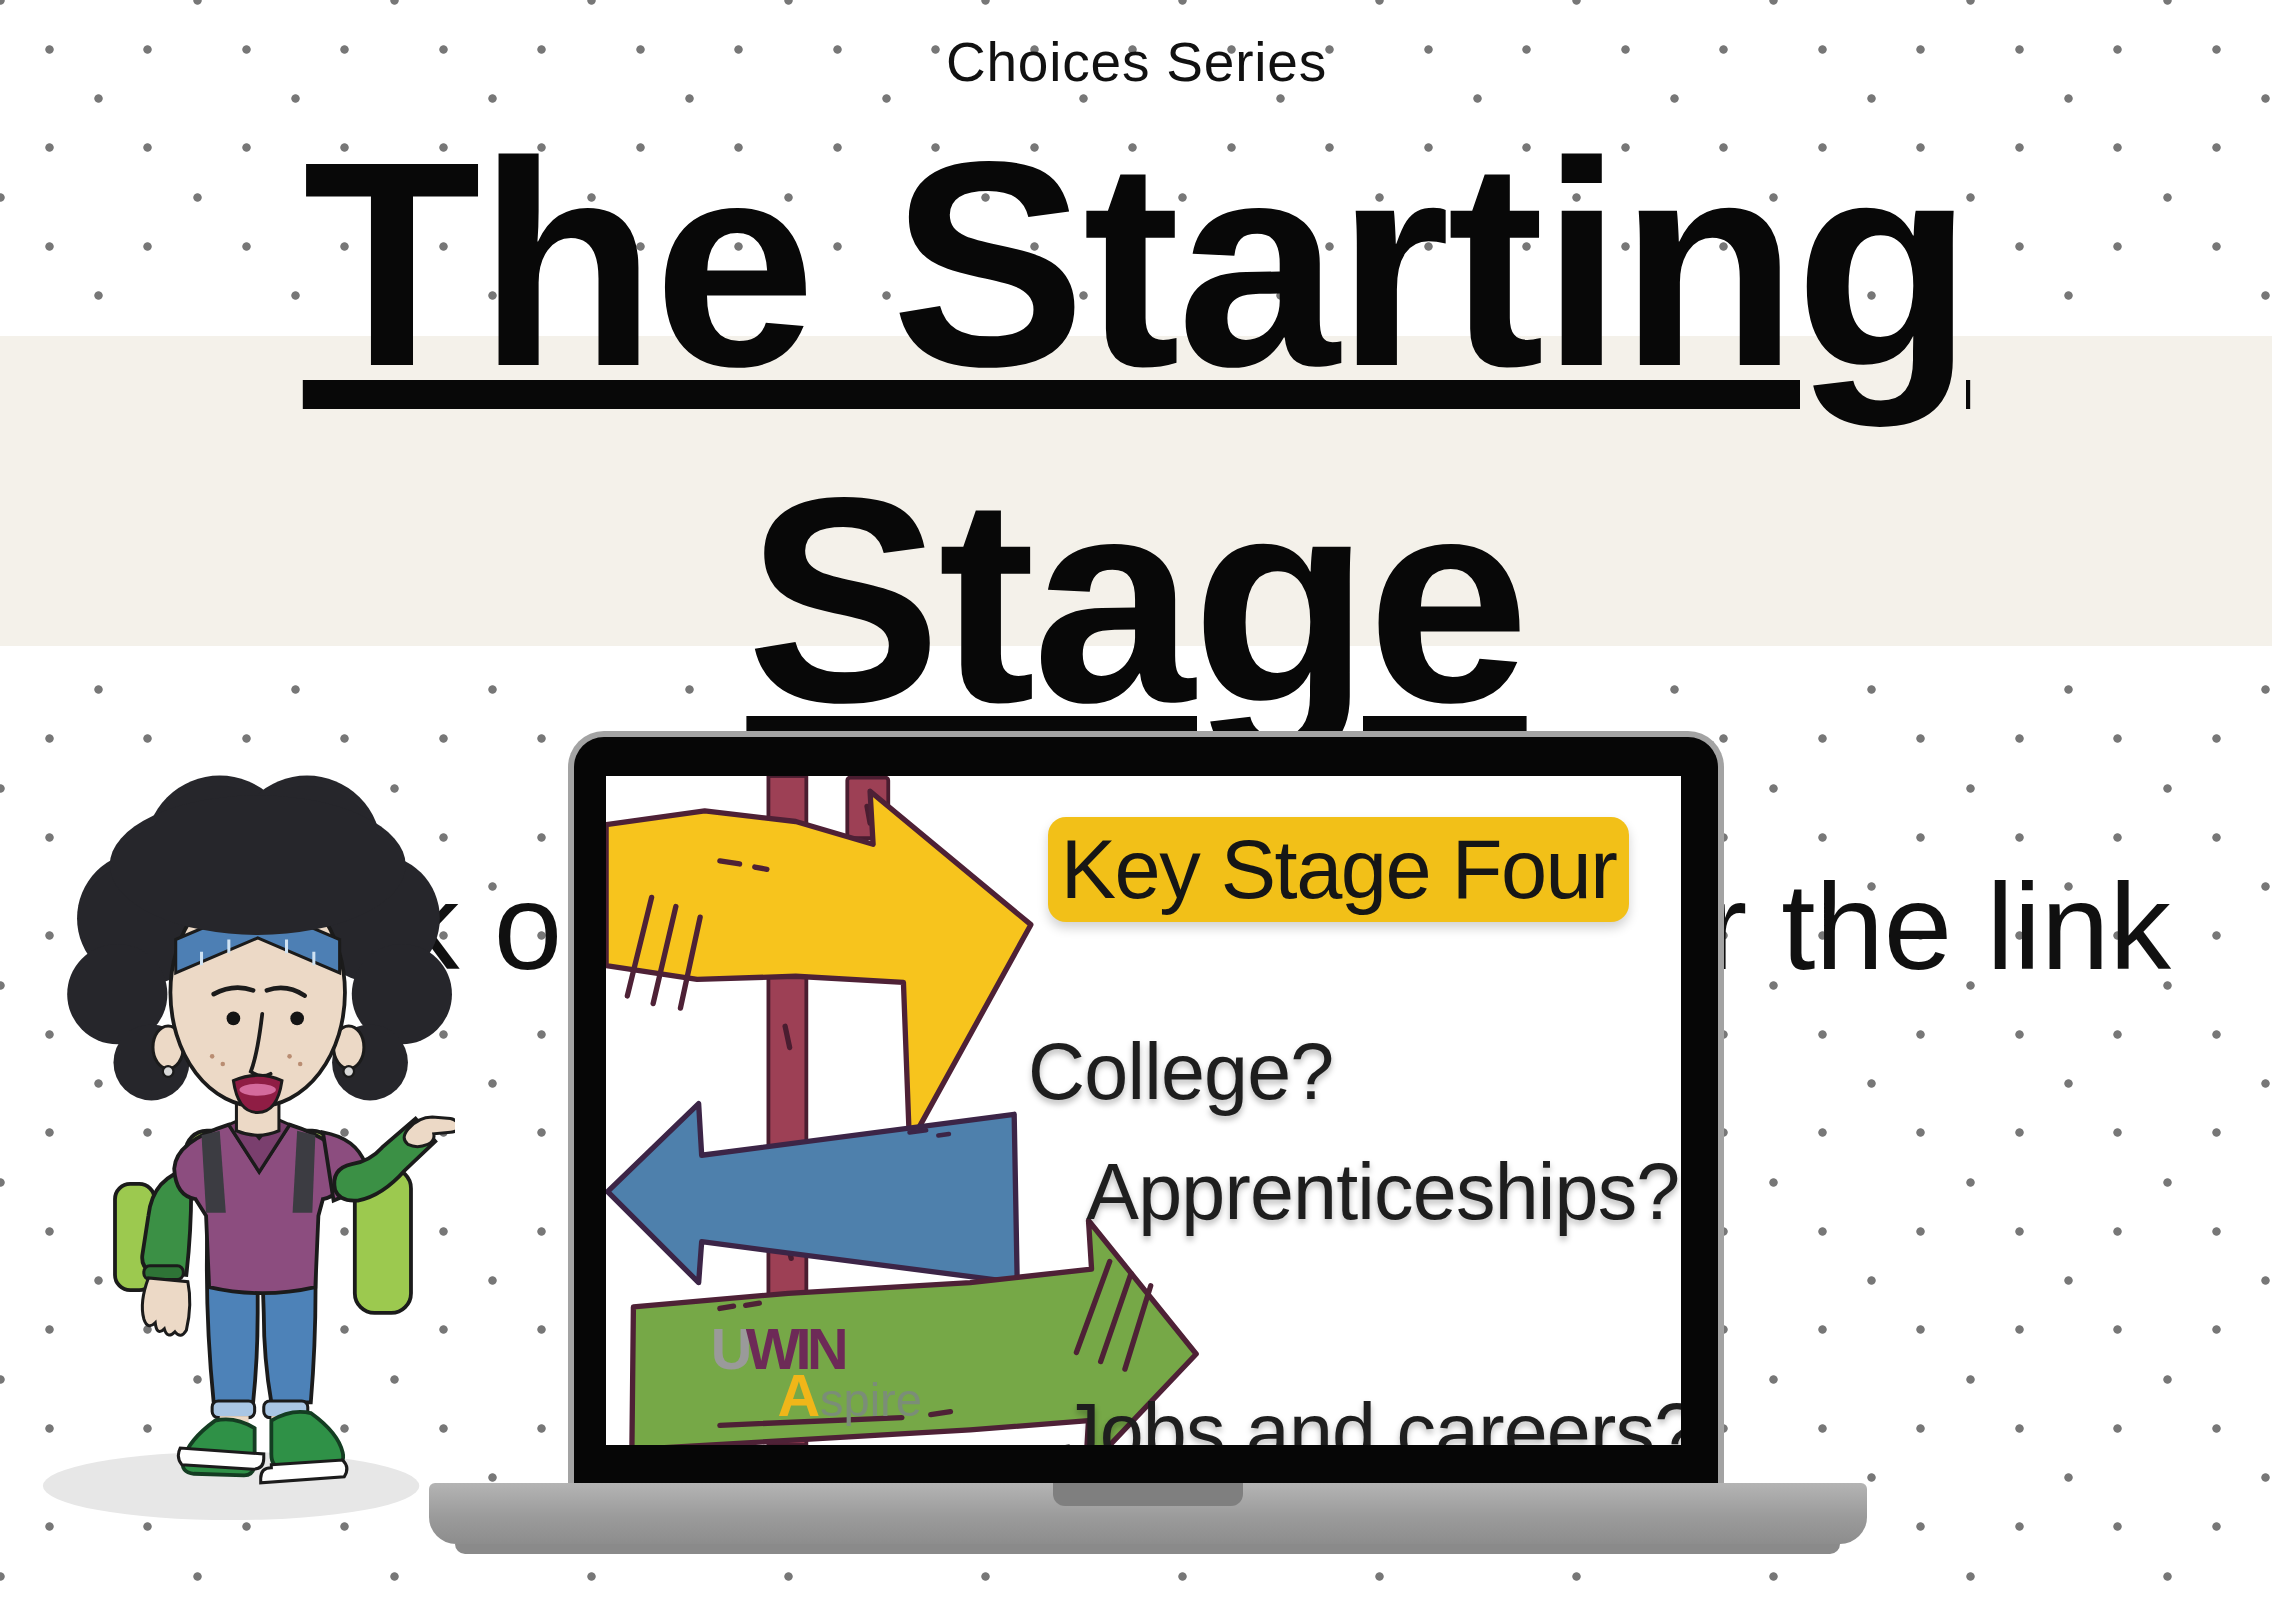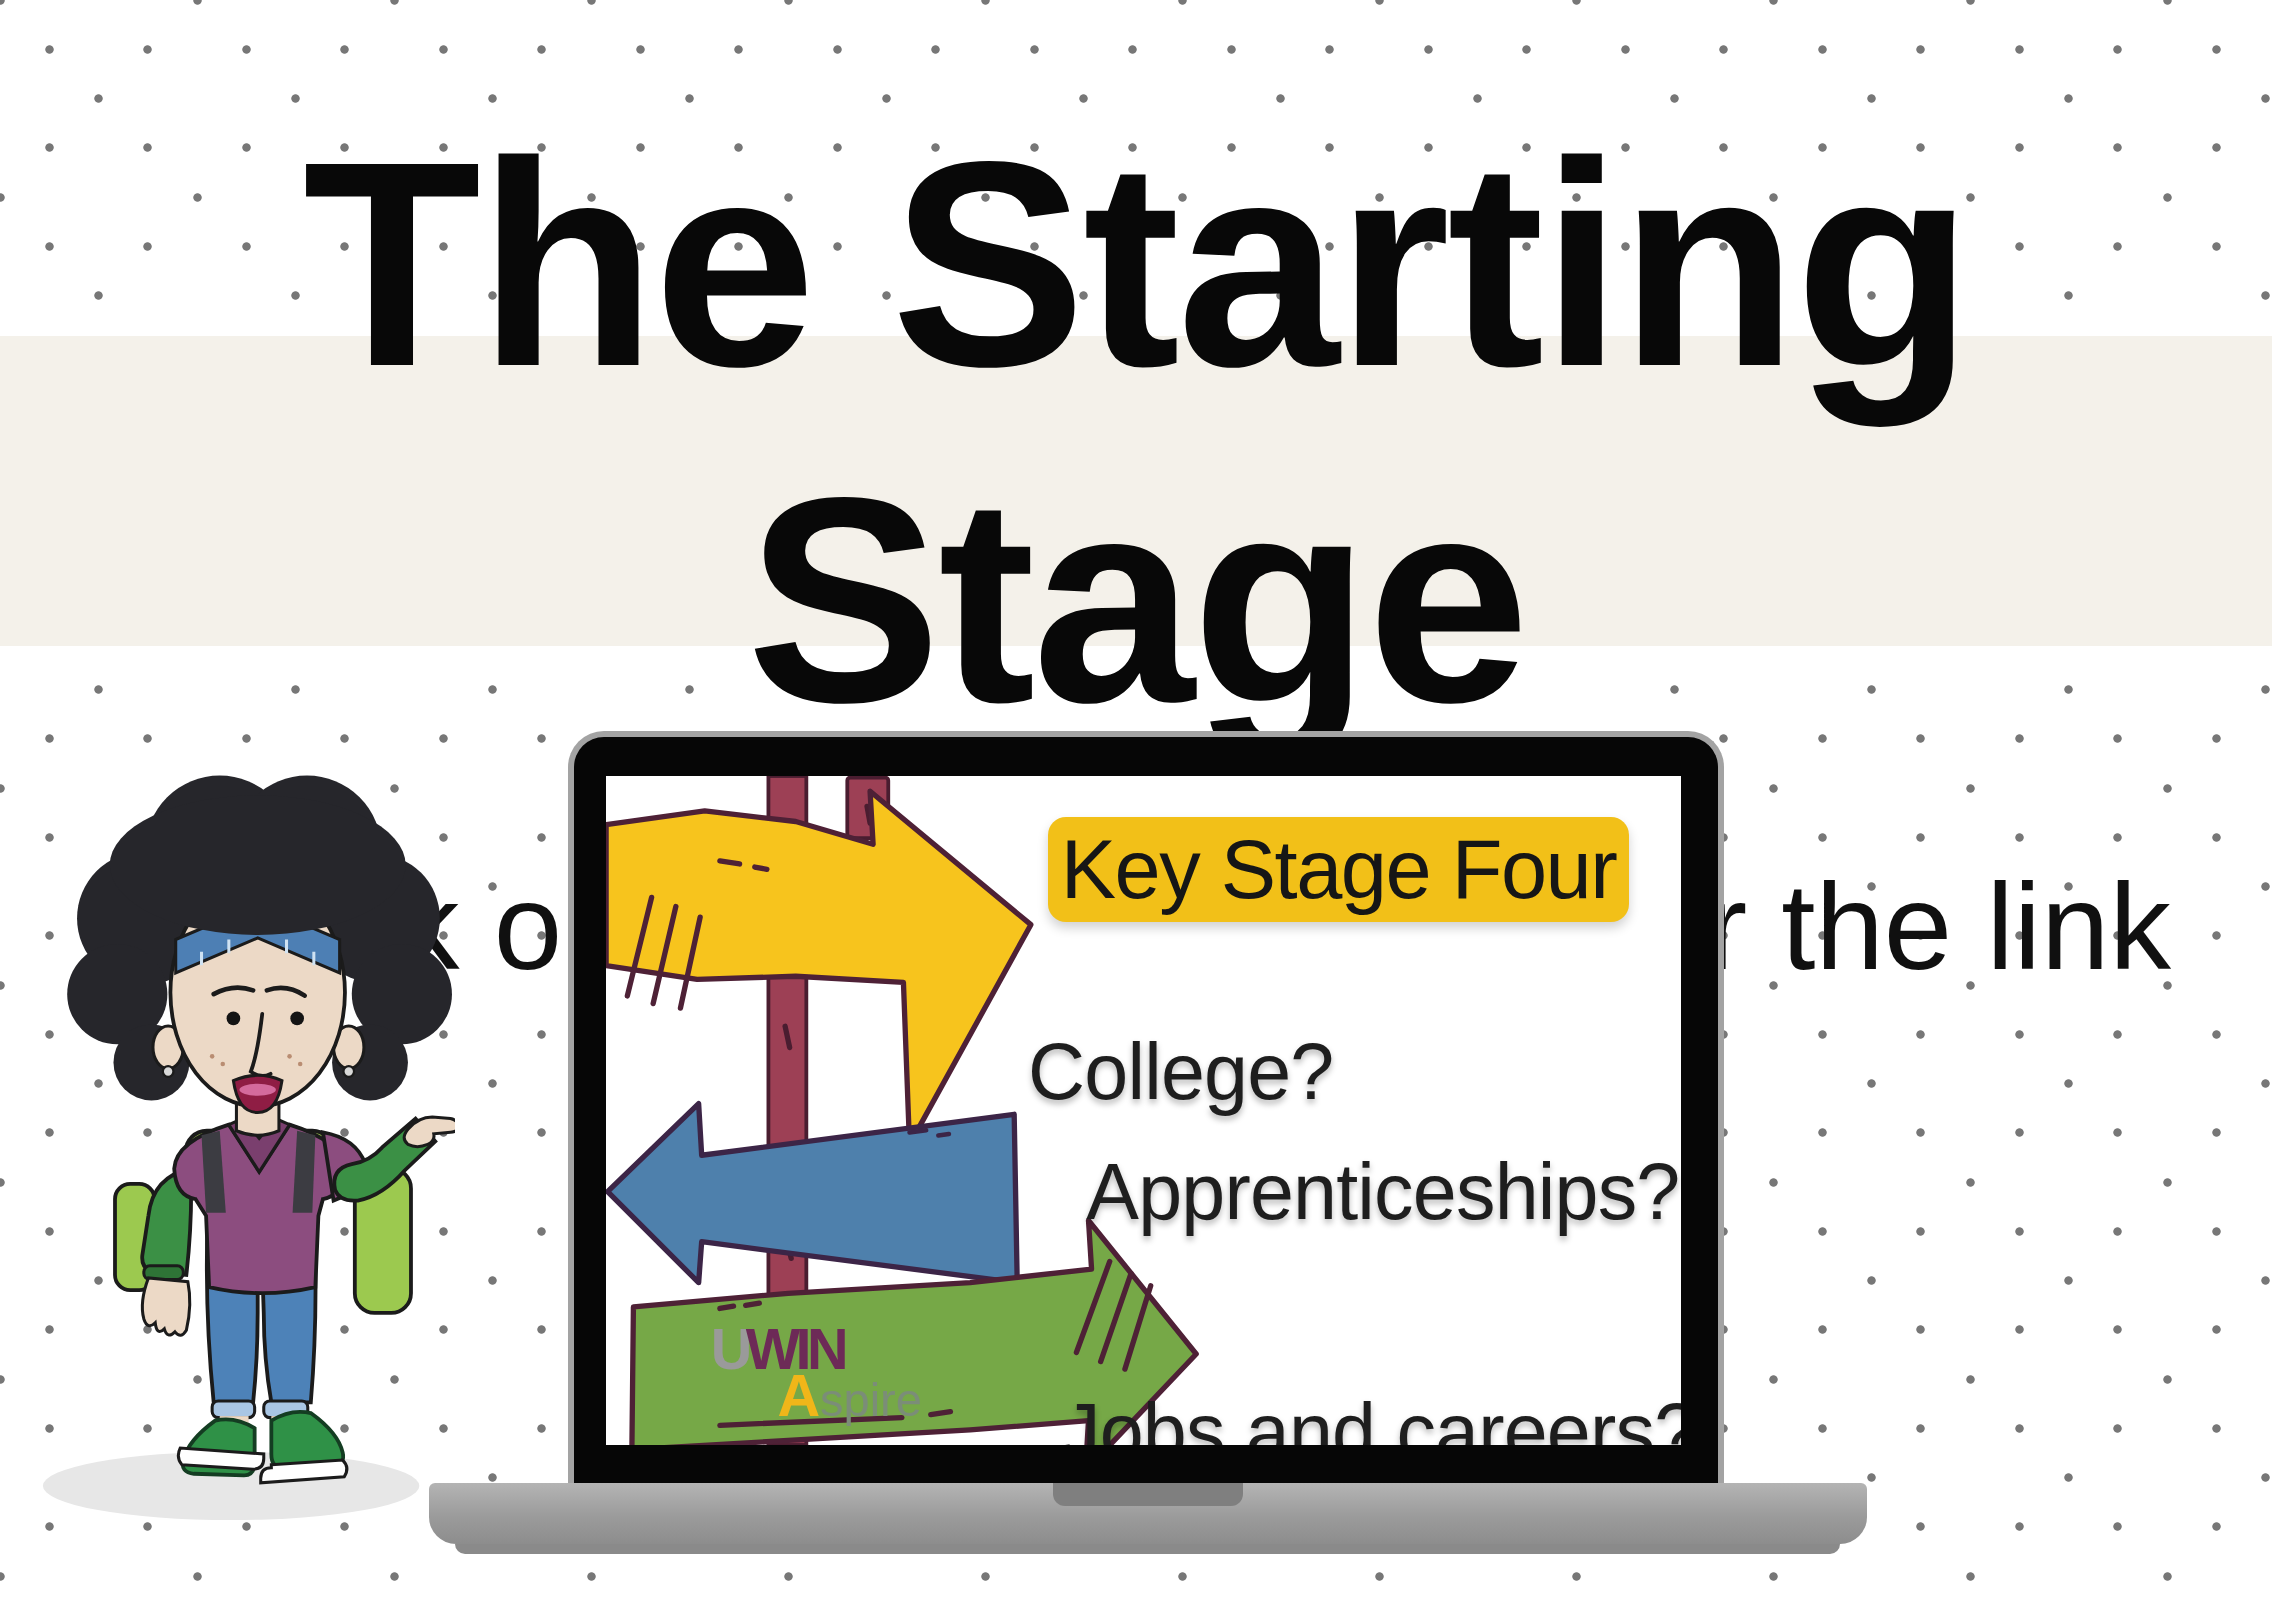--- a/index.html
+++ b/index.html
@@ -21,21 +21,21 @@
     background-position:0 0,49px 49px,99px 99px,148px 148px,148px 49px,49px 148px;
     opacity:.75;
   }
   .band{position:absolute;left:0;top:336px;width:100%;height:310px;background:var(--band);z-index:1;}
   .series{
     position:absolute;top:30px;left:0;width:100%;text-align:center;z-index:2;
     font-size:55px;letter-spacing:0.8px;color:#111;
   }
   .title{
     position:absolute;top:97px;left:0;width:100%;text-align:center;z-index:2;
-    font-size:292px;font-weight:bold;line-height:1.15;letter-spacing:-3px;color:#080808;
+    font-size:292px;font-weight:bold;line-height:1.15;letter-spacing:-3px;color:#080808;text-decoration:underline;
   }
   .instruction{
     position:absolute;top:856px;left:193px;right:102px;z-index:3;
     display:flex;justify-content:space-between;align-items:flex-start;
     font-size:123px;font-weight:400;color:#101010;
   }
   
   .character{position:absolute;left:30px;top:774px;width:425px;height:759px;z-index:4;}
   
   .laptop-lid{
@@ -76,20 +76,21 @@
   .opt-university{right:0px;top:492px;}
   .opt-jobs{left:455px;top:610px;}
 </style>
 </head>
 <body>
 
 <div id="canvas">
 
   <div class="band"></div>
 
+  <div class="series">Choices Series</div>
 
   <div class="title">
     <div>The Starting</div>
     <div>Stage</div>
   </div>
 
   <div class="instruction">
     <span>Click on</span>
     <span>or the link</span>
   </div>

